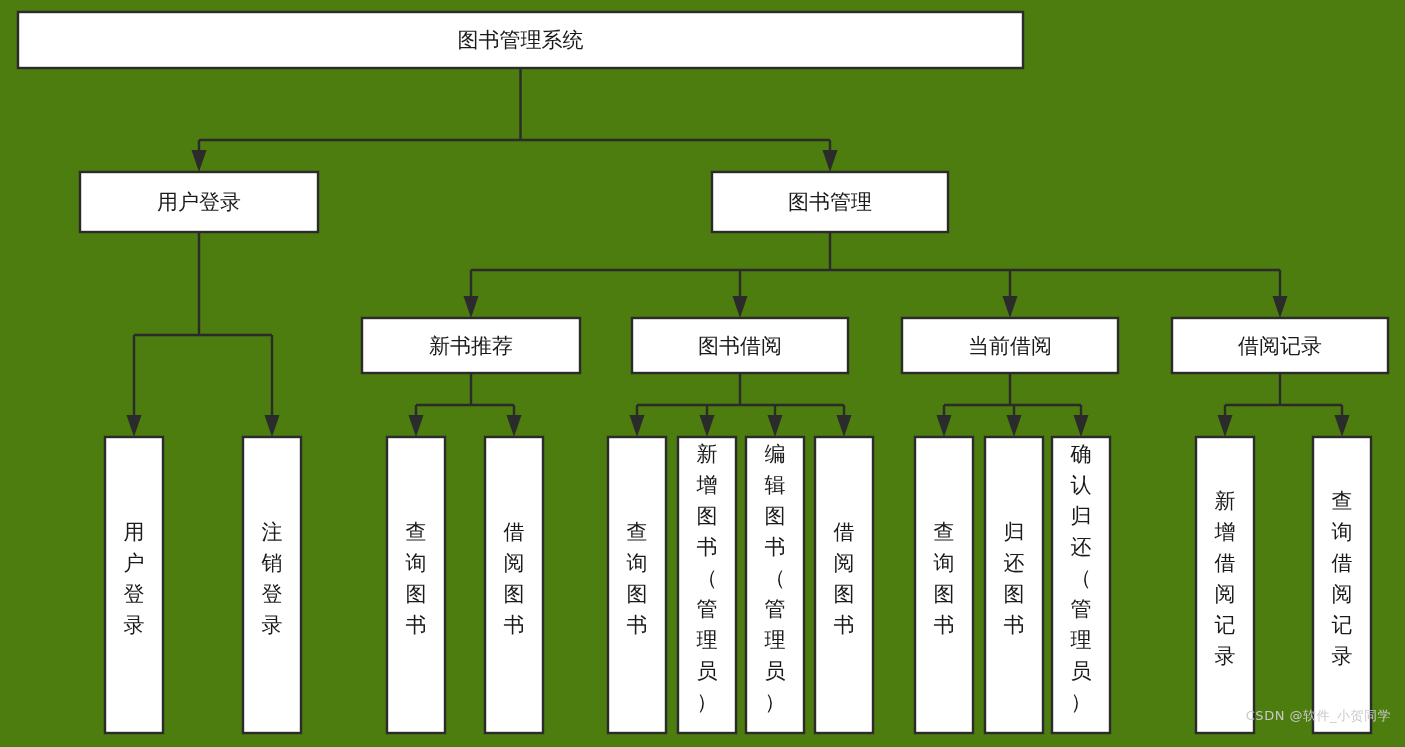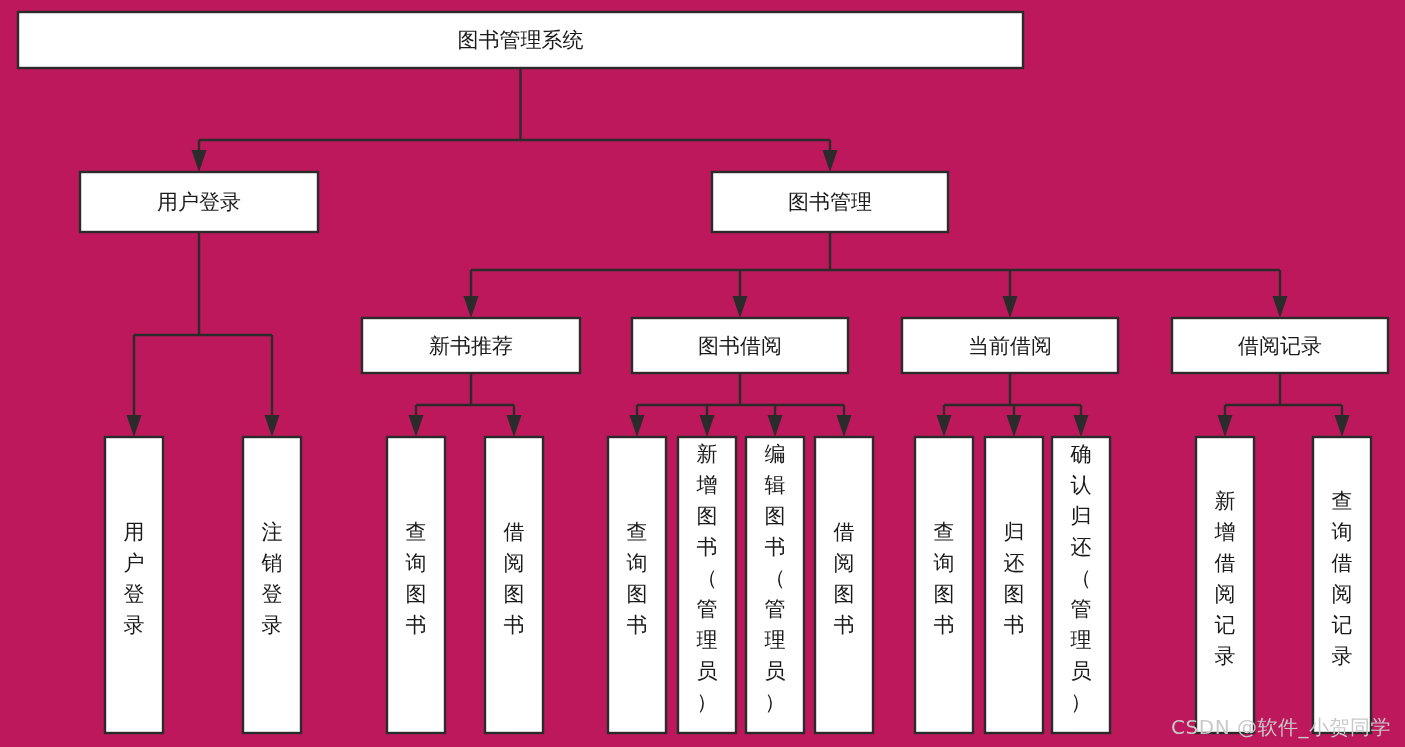--- a/index.html
+++ b/index.html
@@ -11,21 +11,21 @@
   body {
     width: 1405px;
     height: 747px;
     font-family: "DejaVu Sans", "Liberation Sans", sans-serif;
     overflow: hidden;
   }
   #diagram-root {
     position: relative;
     width: 1405px;
     height: 747px;
-    background: #be185d;
+    background: #4d7c0f;
   }
   svg.diagram-canvas {
     position: absolute;
     left: 0;
     top: 0;
     width: 1405px;
     height: 747px;
     display: block;
   }
   .node-box {
@@ -52,23 +52,23 @@
   }
   .node-label-v {
     font-family: "DejaVu Sans", "Liberation Sans", sans-serif;
     font-size: 21px;
     fill: #1a1a1a;
     text-anchor: middle;
   }
   .watermark {
     position: absolute;
     right: 14px;
-    bottom: 6px;
-    font-family: "DejaVu Sans", "Liberation Sans", sans-serif;
-    font-size: 20px;
+    bottom: 22px;
+    font-family: "DejaVu Sans", "Liberation Sans", sans-serif;
+    font-size: 13px;
     color: #c9c9c9;
     letter-spacing: 0.5px;
     white-space: nowrap;
     pointer-events: none;
     user-select: none;
   }
 </style>
 </head>
 <body>
 

